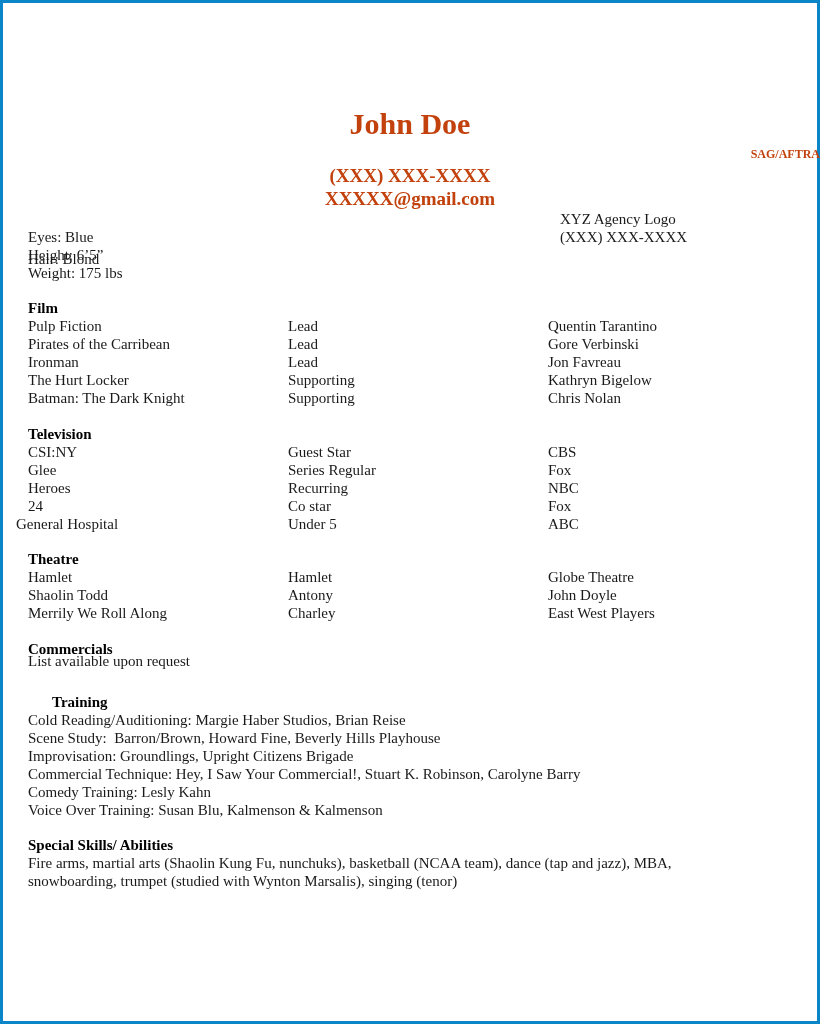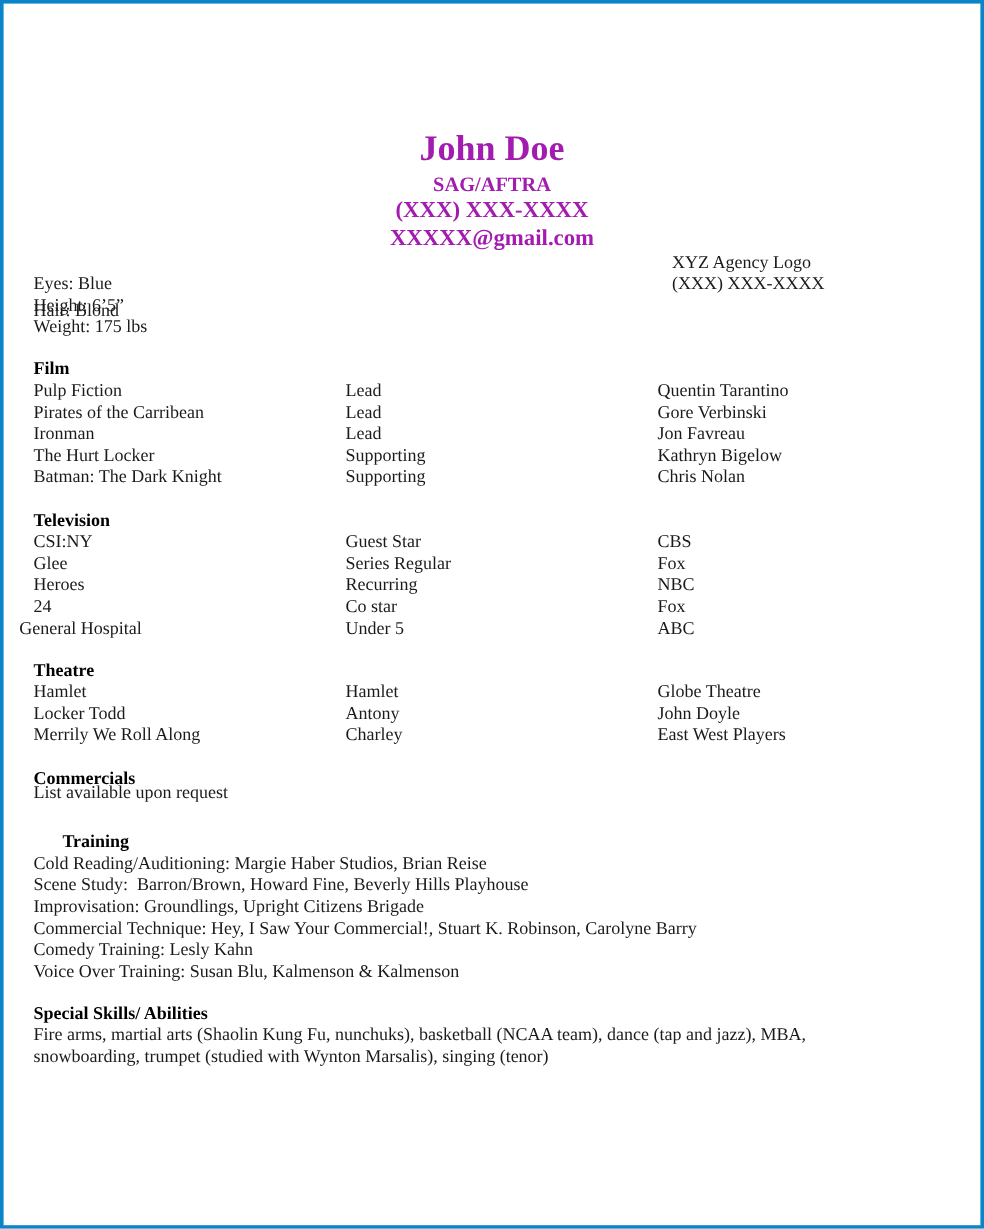--- a/index.html
+++ b/index.html
@@ -1,20 +1,20 @@
 <!DOCTYPE html>
 <html><head>
 <meta charset="utf-8">
 <style>
   html, body { margin:0; padding:0; background:#ffffff; }
   body { width:820px; height:1024px; position:relative; overflow:hidden; font-family:"Liberation Serif", "DejaVu Serif", serif; color:#111; }
   .frame { position:absolute; left:0; top:0; width:820px; height:1024px; box-sizing:border-box; border:3px solid #0a85c8; }
-  .header { position:absolute; left:0; width:820px; text-align:center; font-weight:bold; color:#a21caf; }
+  .header { position:absolute; left:0; width:820px; text-align:center; font-weight:bold; color:#c2410c; }
   .name { top:106px; font-size:30px; line-height:36px; }
-  .union { top:143px; font-size:17px; line-height:22px; }
+  .union { top:143px; font-size:12px; line-height:22px;text-align:right; }
   .phone { top:165px; font-size:19px; line-height:22px; }
   .email { top:188px; font-size:19px; line-height:22px; }
   .line { position:absolute; font-size:15px; line-height:18px; white-space:nowrap; color:#1a1a1a; }
   .bold { font-weight:bold; color:#000; }
   .right { }
 </style>
 </head>
 <body>
 
 <div class="frame"></div>
@@ -65,21 +65,21 @@
   <div class="line" style="left:288px;top:497px;">Co star</div>
   <div class="line" style="left:548px;top:497px;">Fox</div>
   <div class="line" style="left:16px;top:515px;">General Hospital</div>
   <div class="line" style="left:288px;top:515px;">Under 5</div>
   <div class="line" style="left:548px;top:515px;">ABC</div>
 
   <div class="line bold" style="left:28px;top:550px;">Theatre</div>
   <div class="line" style="left:28px;top:568px;">Hamlet</div>
   <div class="line" style="left:288px;top:568px;">Hamlet</div>
   <div class="line" style="left:548px;top:568px;">Globe Theatre</div>
-  <div class="line" style="left:28px;top:586px;">Locker Todd</div>
+  <div class="line" style="left:28px;top:586px;">Shaolin Todd</div>
   <div class="line" style="left:288px;top:586px;text-align:center;">Antony</div>
   <div class="line" style="left:548px;top:586px;">John Doyle</div>
   <div class="line" style="left:28px;top:604px;">Merrily We Roll Along</div>
   <div class="line" style="left:288px;top:604px;">Charley</div>
   <div class="line" style="left:548px;top:604px;">East West Players</div>
 
   <div class="line bold" style="left:28px;top:640px;">Commercials</div>
   <div class="line" style="left:28px;top:652px;">List available upon request</div>
 
   <div class="line bold" style="left:28px;top:693px;margin-left:24px;">Training</div>

